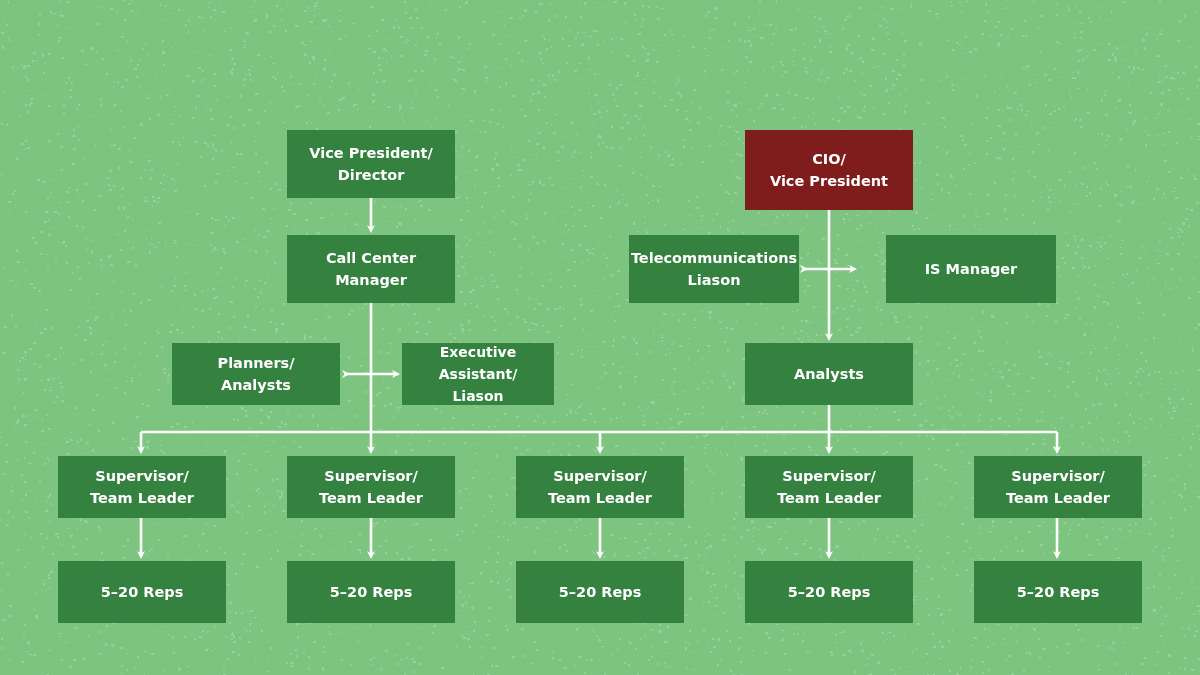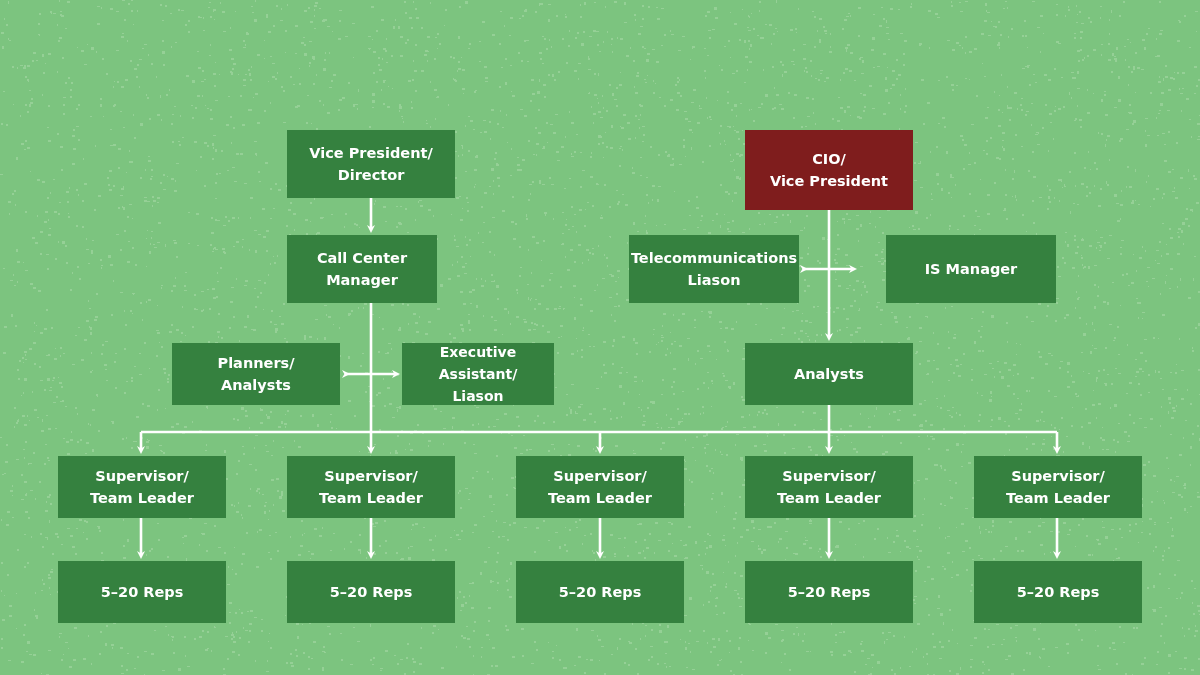--- a/index.html
+++ b/index.html
@@ -115,21 +115,21 @@
       <line x1="829" y1="518" x2="829" y2="555" marker-end="url(#ah)"></line>
       <line x1="1057" y1="518" x2="1057" y2="555" marker-end="url(#ah)"></line>
     </g>
   </svg>
 
   <div id="nodes">
       <div class="node" style="left: 287px; top: 130px; width: 168px; height: 68px; background: rgb(53, 129, 63);">Vice President/
 Director</div>
       <div class="node" style="left: 745px; top: 130px; width: 168px; height: 80px; background: #7f1d1d;">CIO/
 Vice President</div>
-      <div class="node" style="left: 287px; top: 235px; width: 150px; height: 68px; background: rgb(53, 129, 63);">Call Center
+      <div class="node" style="left: 287px; top: 235px; width: 168px; height: 68px; background: rgb(53, 129, 63);">Call Center
 Manager</div>
       <div class="node" style="left: 629px; top: 235px; width: 170px; height: 68px; background: rgb(53, 129, 63);">Telecommunications
 Liason</div>
       <div class="node" style="left: 886px; top: 235px; width: 170px; height: 68px; background: rgb(53, 129, 63);">IS Manager</div>
       <div class="node" style="left: 172px; top: 343px; width: 168px; height: 62px; background: rgb(53, 129, 63);">Planners/
 Analysts</div>
       <div class="node small" style="left: 402px; top: 343px; width: 152px; height: 62px; background: rgb(53, 129, 63);">Executive Assistant/
 Liason</div>
       <div class="node" style="left: 745px; top: 343px; width: 168px; height: 62px; background: rgb(53, 129, 63);">Analysts</div>
       <div class="node" style="left: 58px; top: 456px; width: 168px; height: 62px; background: rgb(53, 129, 63);">Supervisor/

